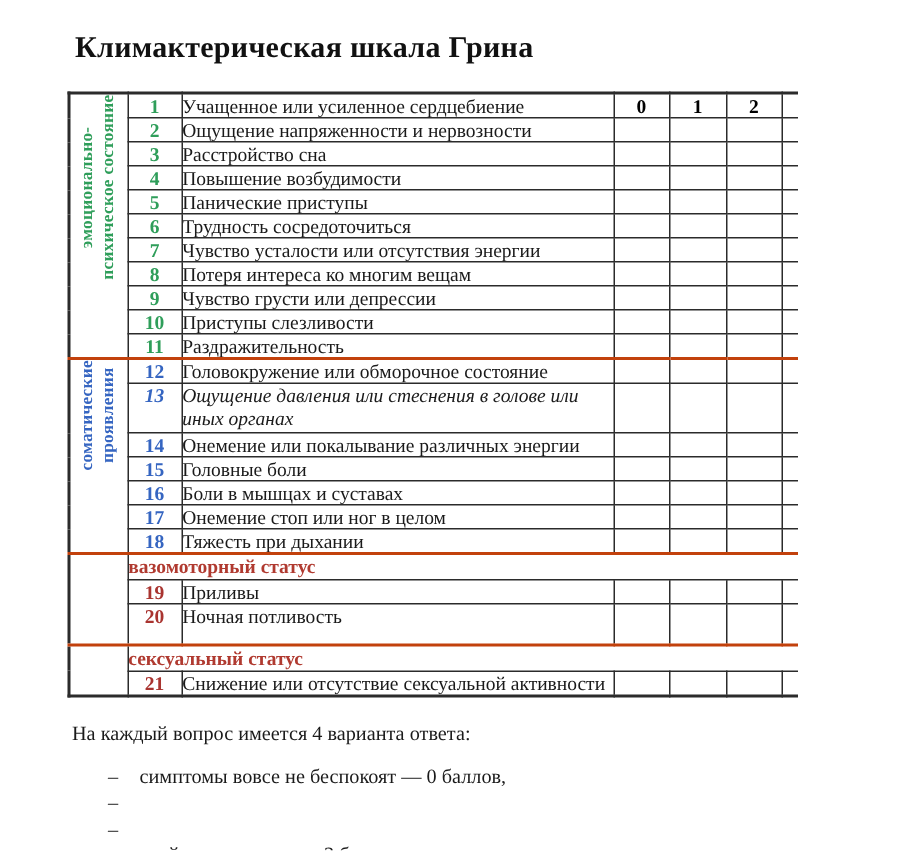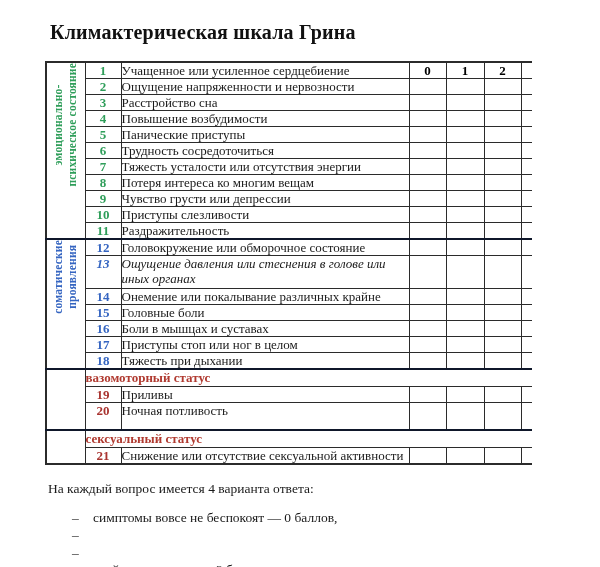--- a/index.html
+++ b/index.html
@@ -31,21 +31,21 @@
     font-size: 13px;
     line-height: 15px;
     vertical-align: top;
     padding: 0;
     overflow: hidden;
   }
   tr.r { height: 16px; }
   tr.r2 { height: 33px; font-style: italic; }
   tr.r20 { height: 28px; }
   tr.sect { height: 17px; }
-  tr.sep > td { border-top: 2px solid #0f172a; }
+  tr.sep > td { border-top: 2px solid #c2410c; }
 
   td.num {
     text-align: center;
     font-weight: bold;
     padding-top: 1px;
   }
   td.qtext { padding: 1px 4px 0 7px; }
   td.sc { background: #fff; }
   td.shead { text-align: center; font-weight: bold; color: #000; padding-top: 1px; }
 
@@ -142,21 +142,21 @@
       <tr class="r">
         <td class="num g1">6</td>
         <td class="qtext">Трудность сосредоточиться</td>
         <td class="sc"></td>
           <td class="sc"></td>
           <td class="sc"></td>
           <td class="sc"></td>
       </tr>
       <tr class="r">
         <td class="num g1">7</td>
-        <td class="qtext">Тяжесть усталости или отсутствия энергии</td>
+        <td class="qtext">Чувство усталости или отсутствия энергии</td>
         <td class="sc"></td>
           <td class="sc"></td>
           <td class="sc"></td>
           <td class="sc"></td>
       </tr>
       <tr class="r">
         <td class="num g1">8</td>
         <td class="qtext">Потеря интереса ко многим вещам</td>
         <td class="sc"></td>
           <td class="sc"></td>
@@ -202,21 +202,21 @@
       <tr class="r2">
         <td class="num g2">13</td>
         <td class="qtext">Ощущение давления или стеснения в голове или иных органах</td>
         <td class="sc"></td>
           <td class="sc"></td>
           <td class="sc"></td>
           <td class="sc"></td>
       </tr>
       <tr class="r">
         <td class="num g2">14</td>
-        <td class="qtext">Онемение или покалывание различных крайне</td>
+        <td class="qtext">Онемение или покалывание различных энергии</td>
         <td class="sc"></td>
           <td class="sc"></td>
           <td class="sc"></td>
           <td class="sc"></td>
       </tr>
       <tr class="r">
         <td class="num g2">15</td>
         <td class="qtext">Головные боли</td>
         <td class="sc"></td>
           <td class="sc"></td>
@@ -226,21 +226,21 @@
       <tr class="r">
         <td class="num g2">16</td>
         <td class="qtext">Боли в мышцах и суставах</td>
         <td class="sc"></td>
           <td class="sc"></td>
           <td class="sc"></td>
           <td class="sc"></td>
       </tr>
       <tr class="r">
         <td class="num g2">17</td>
-        <td class="qtext">Приступы стоп или ног в целом</td>
+        <td class="qtext">Онемение стоп или ног в целом</td>
         <td class="sc"></td>
           <td class="sc"></td>
           <td class="sc"></td>
           <td class="sc"></td>
       </tr>
       <tr class="r">
         <td class="num g2">18</td>
         <td class="qtext">Тяжесть при дыхании</td>
         <td class="sc"></td>
           <td class="sc"></td>

